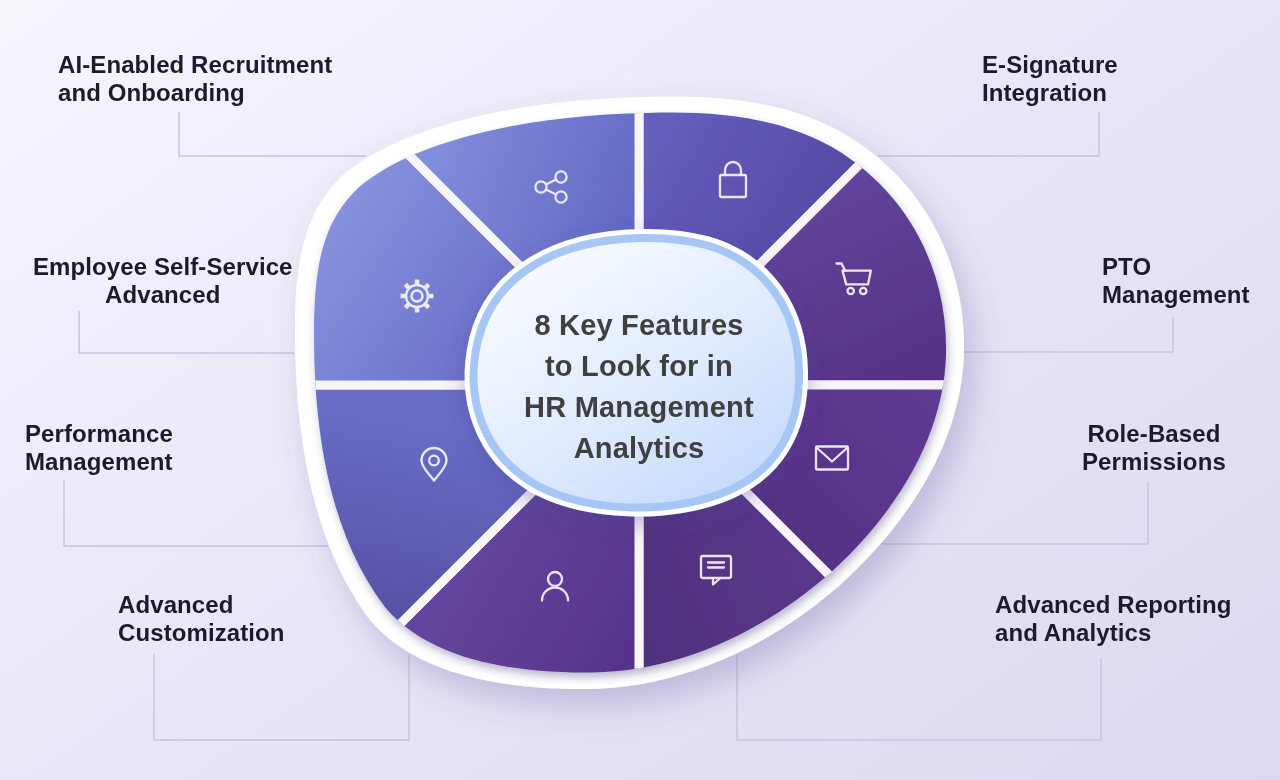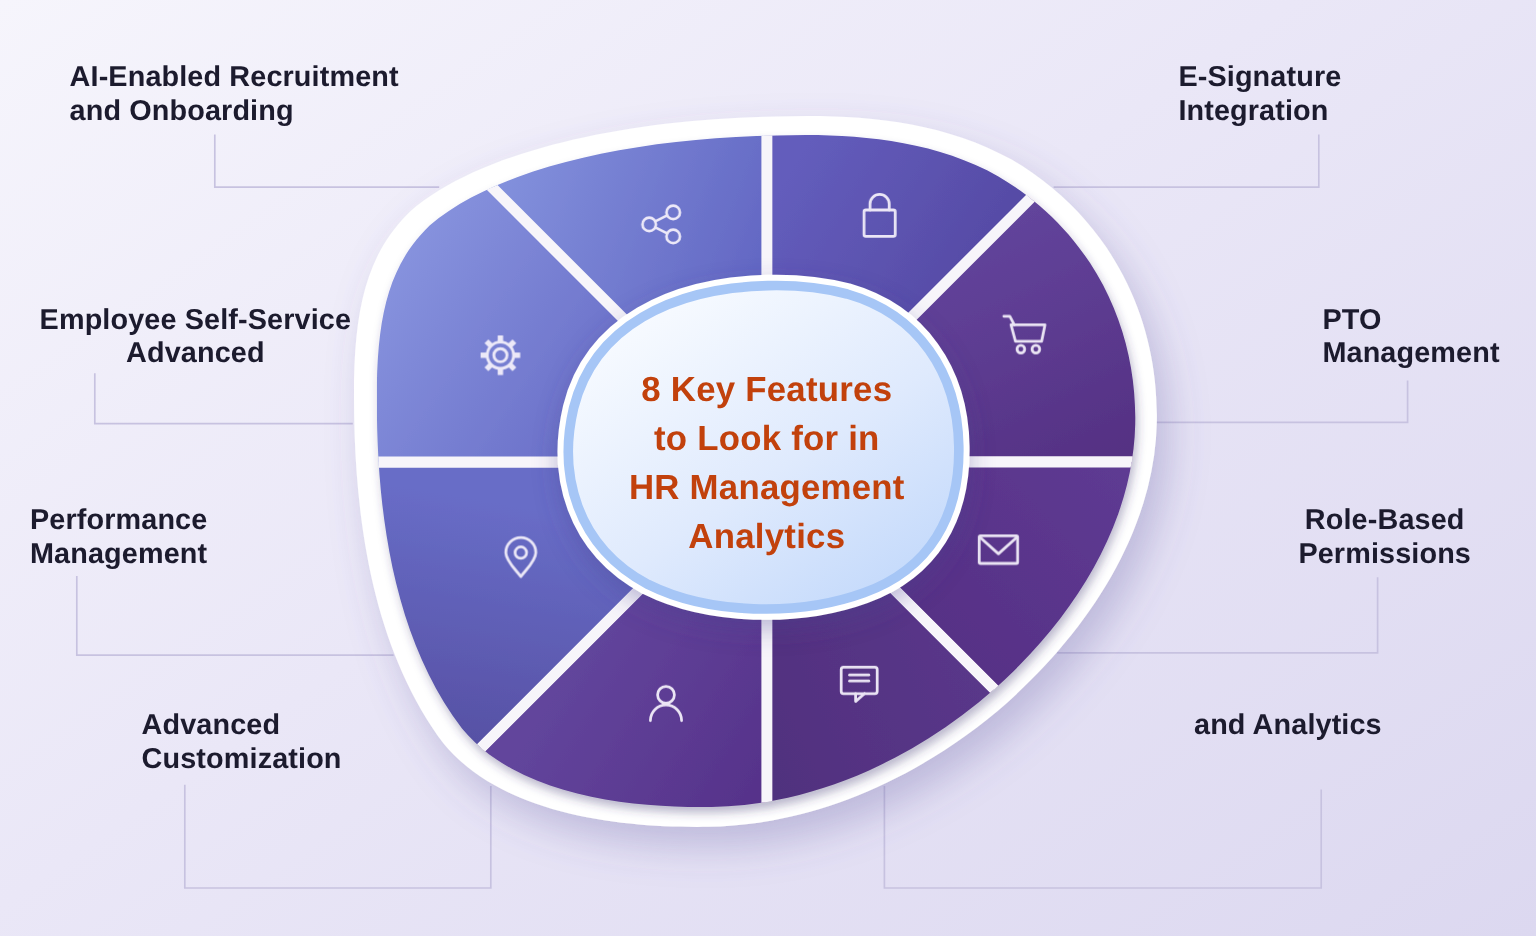--- a/index.html
+++ b/index.html
@@ -19,21 +19,21 @@
   .lbl-esig{left:982px;top:51px;}
   .lbl-employee{left:33px;top:253px;text-align:center;}
   .lbl-pto{left:1102px;top:253px;}
   .lbl-performance{left:25px;top:420px;}
   .lbl-role{left:1082px;top:420px;text-align:center;}
   .lbl-regional{left:118px;top:591px;}
   .lbl-advanced{left:995px;top:591px;}
   .hub-title{
     position:absolute;left:479px;top:305px;width:320px;
     text-align:center;font-weight:700;font-size:29px;line-height:41px;
-    color:#c2410c;letter-spacing:.2px;
+    color:#404040;letter-spacing:.2px;
   }
 </style>
 </head>
 <body>
 
 <div class="stage">
 
   <svg class="wheel" width="1280" height="780" viewBox="0 0 1280 780">
     <defs>
       <linearGradient id="gShare" gradientUnits="userSpaceOnUse" x1="420" y1="150" x2="660" y2="240">
@@ -200,16 +200,17 @@
   </div>
   <div class="feature-label lbl-role">
     <div>Role-Based</div>
     <div>Permissions</div>
   </div>
   <div class="feature-label lbl-regional">
     <div>Advanced</div>
     <div>Customization</div>
   </div>
   <div class="feature-label lbl-advanced">
+    <div>Advanced Reporting</div>
     <div>and Analytics</div>
   </div>
 
 </div>
 
 </body></html>

